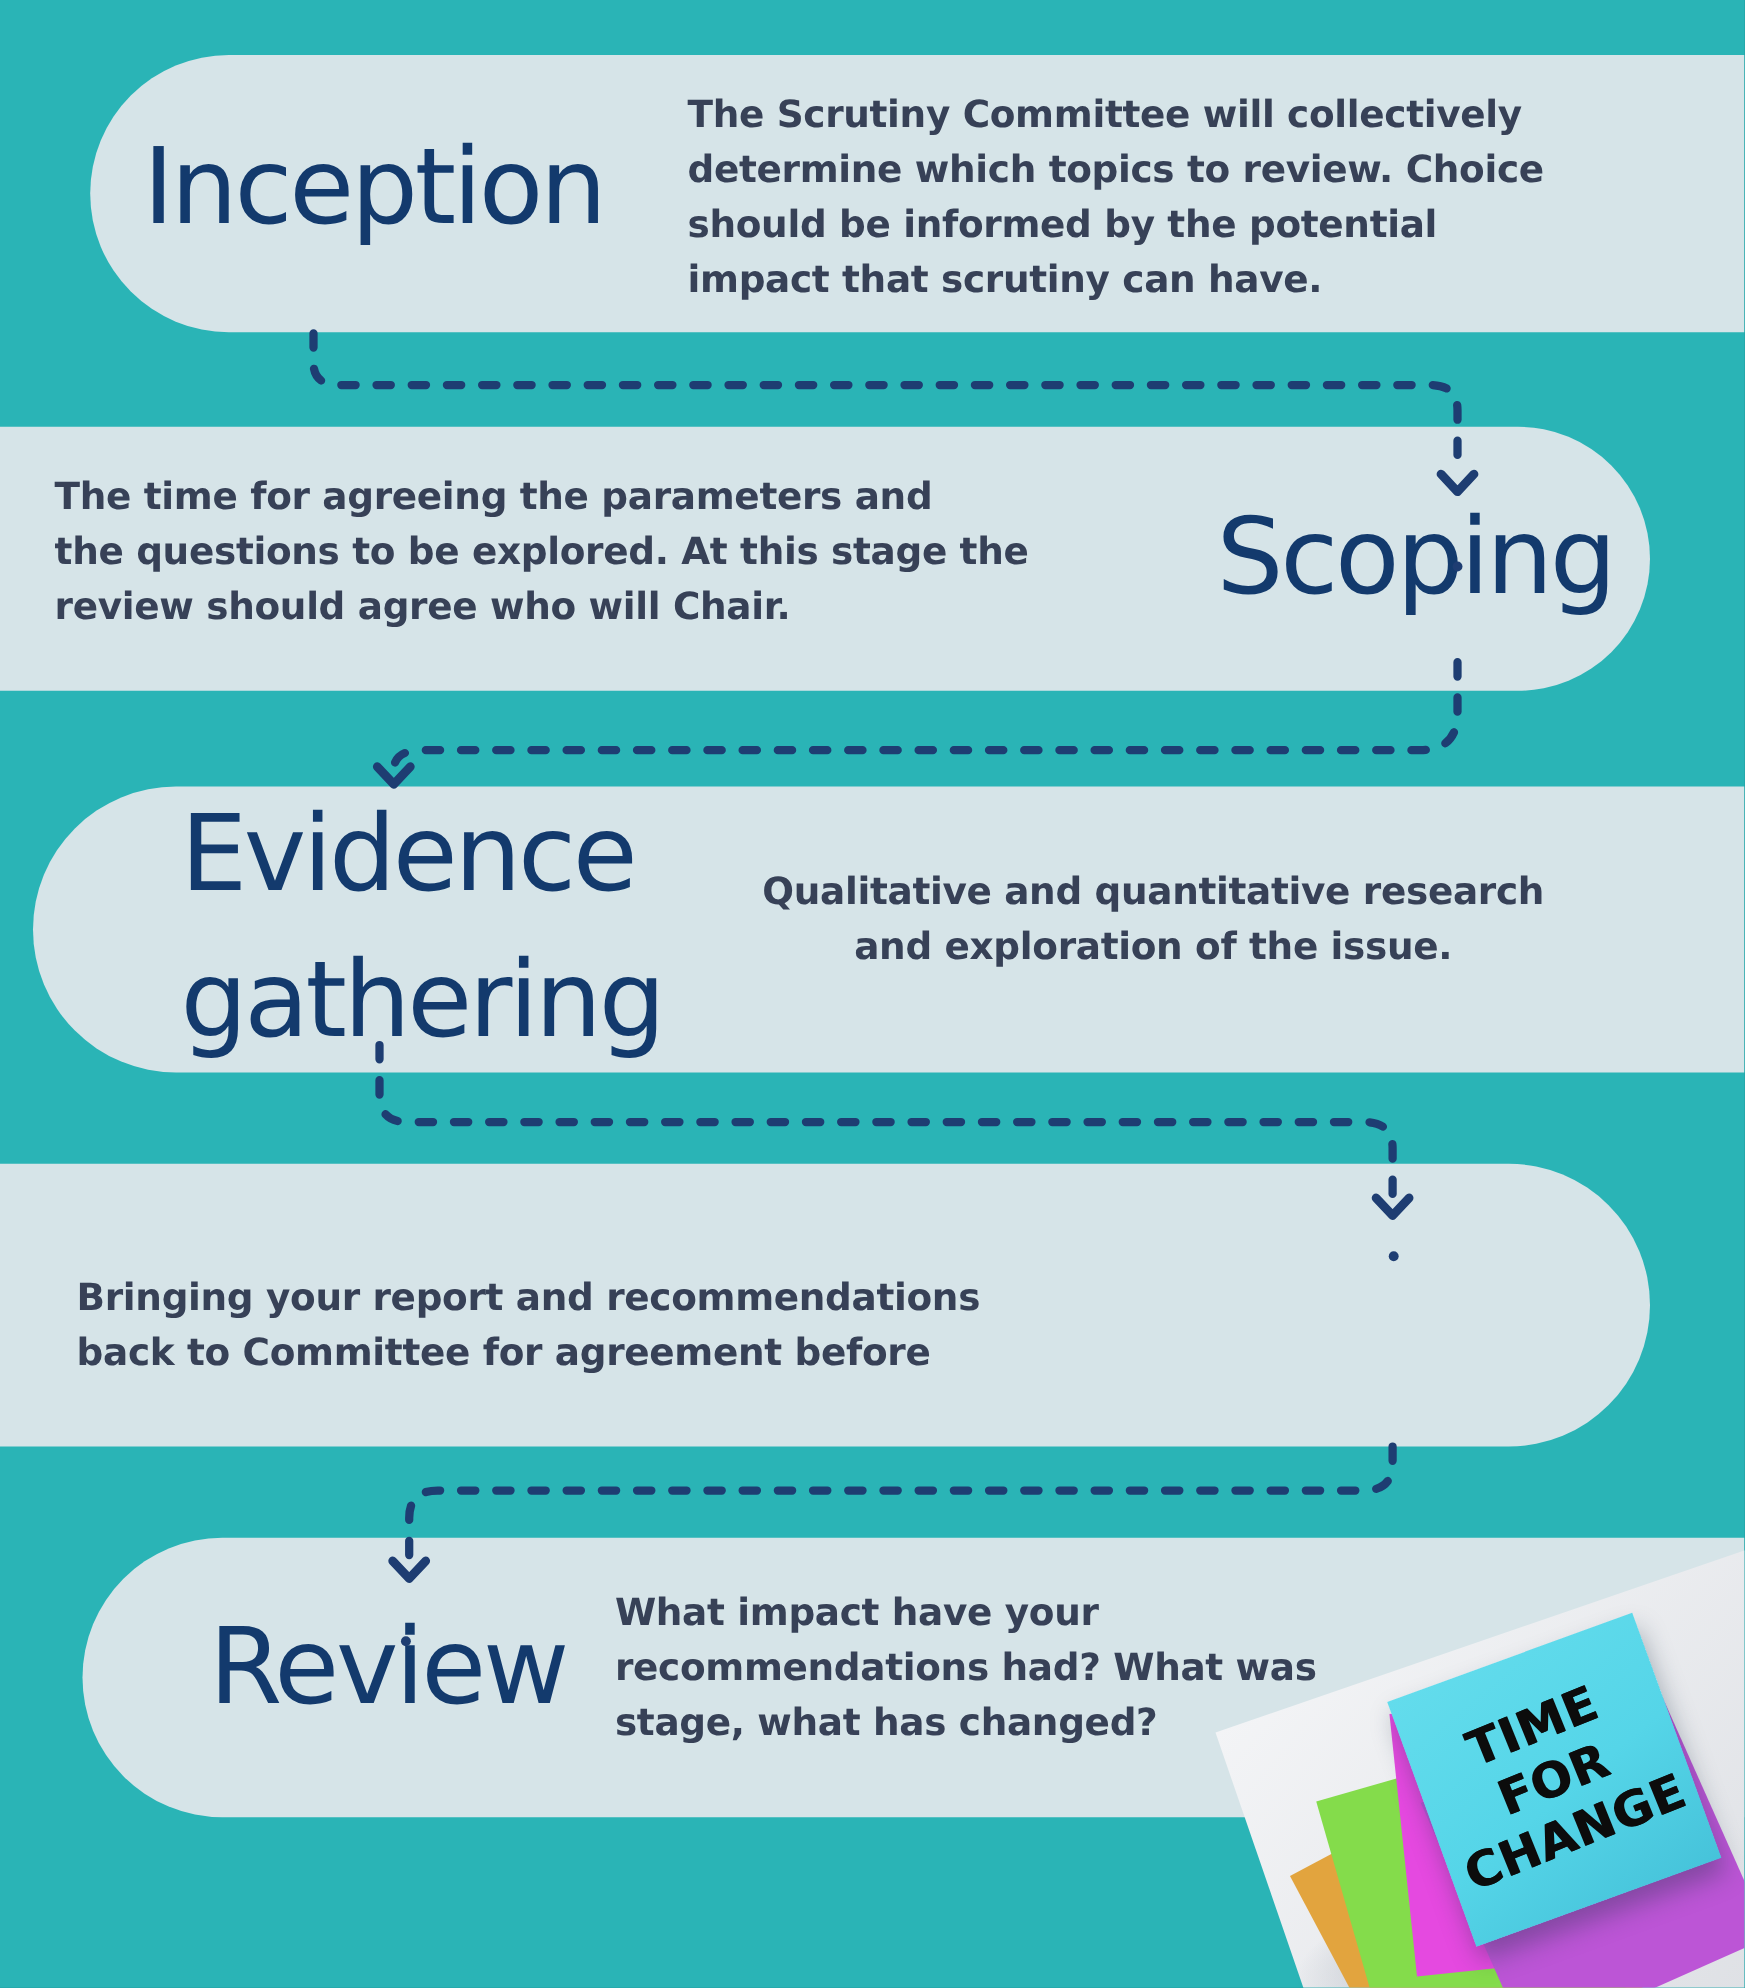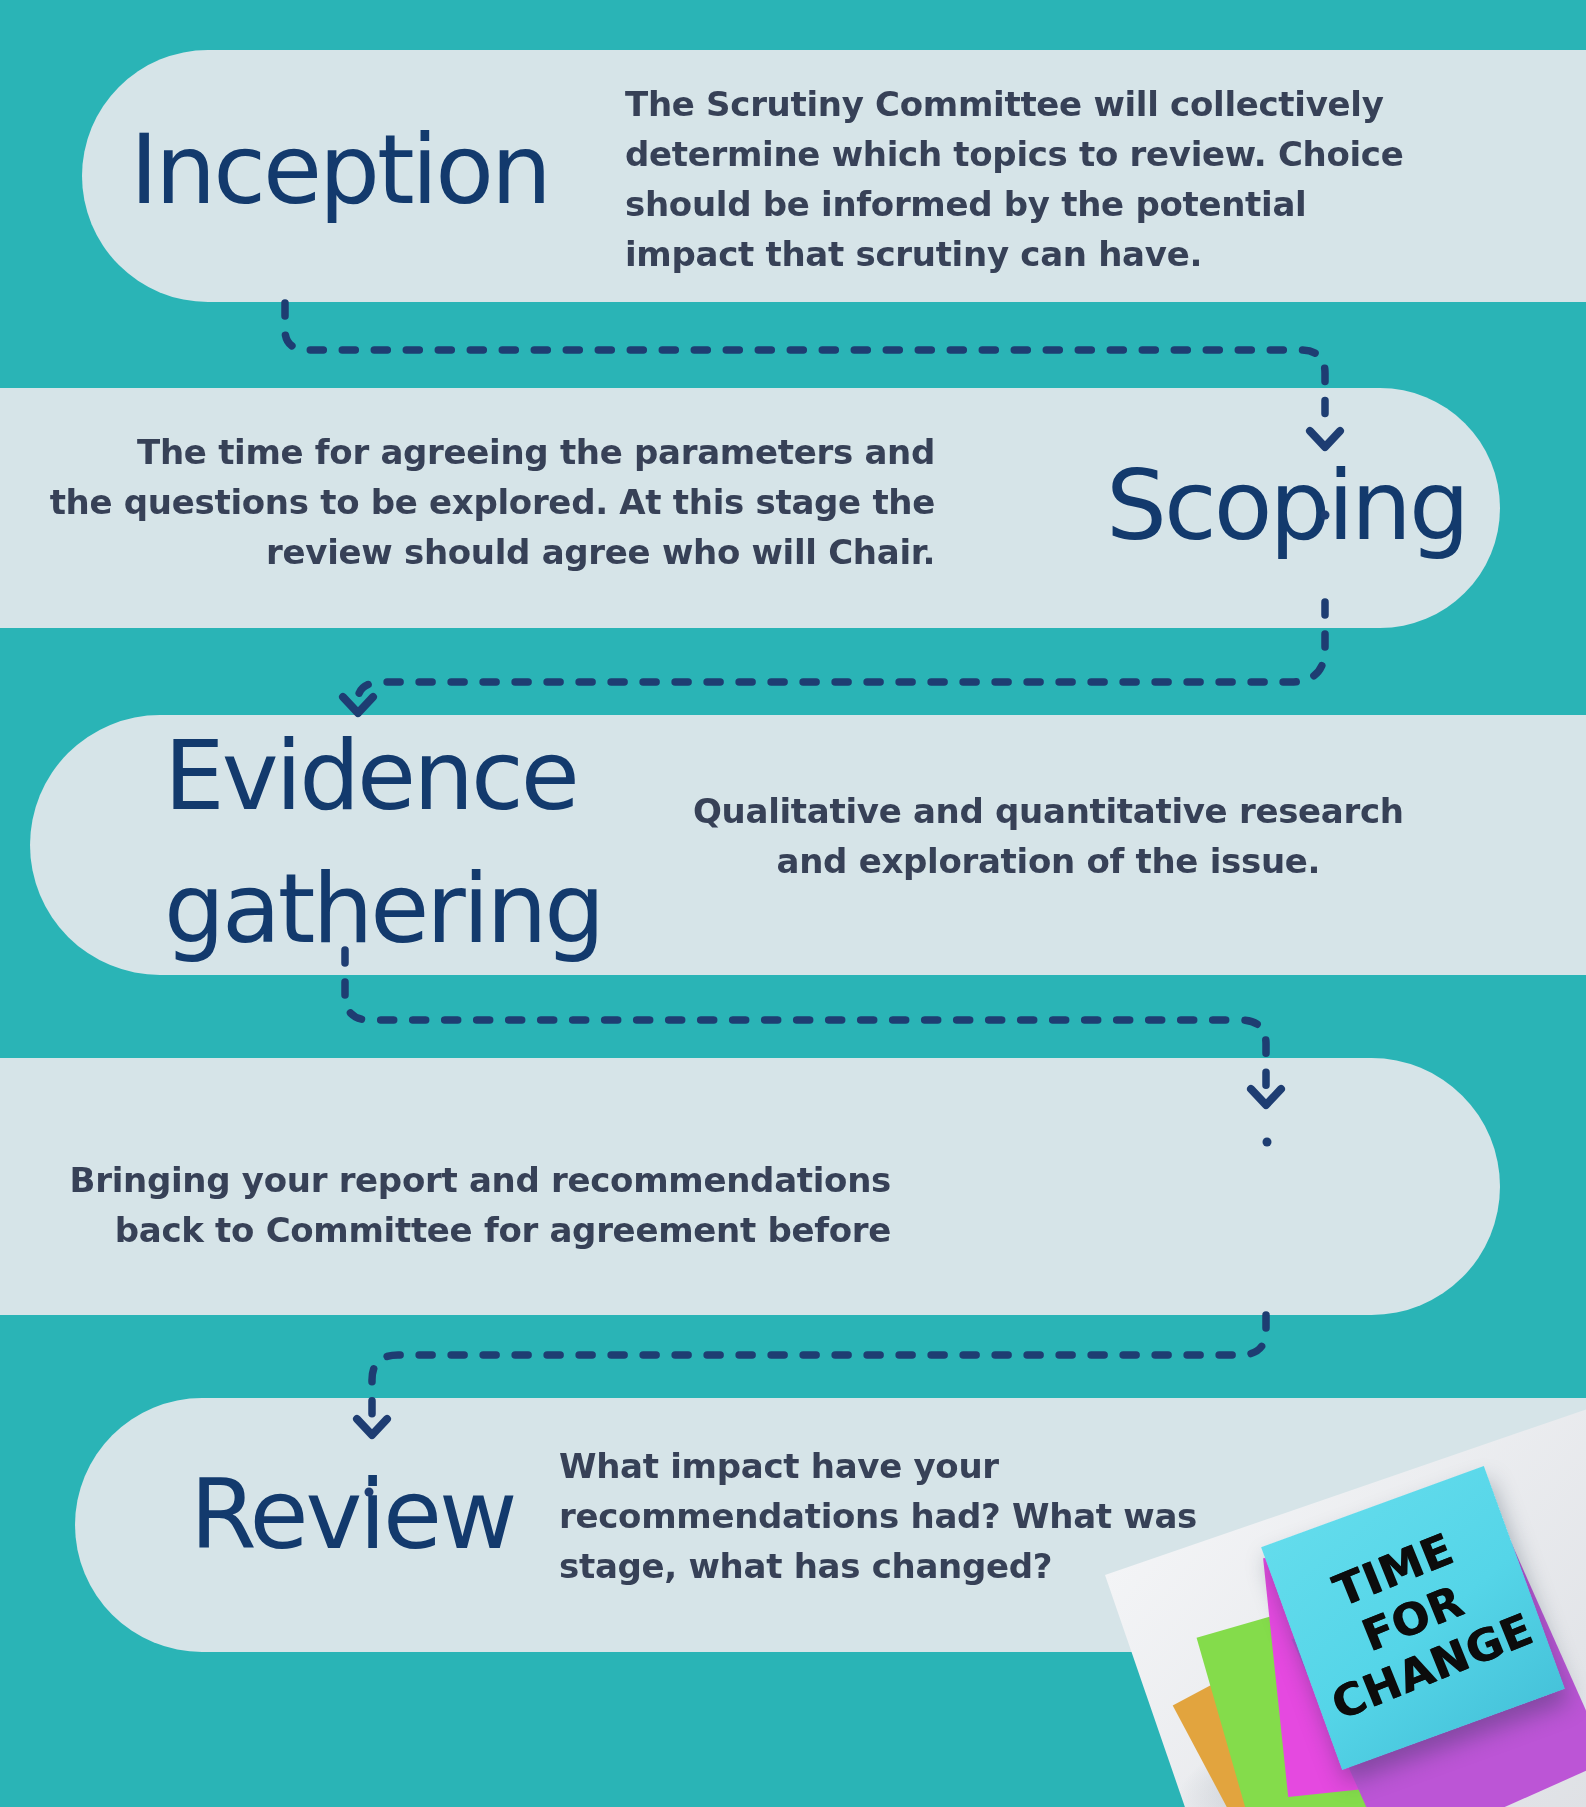--- a/index.html
+++ b/index.html
@@ -21,21 +21,21 @@
     letter-spacing:-3px;line-height:1;white-space:nowrap;
   }
   .t1{left:130px;top:122px;}
   .t2{left:1106px;top:458px;}
   .t3{left:164px;top:710px;width:410px;text-align:center;white-space:normal;line-height:133px;}
   .t4{left:958px;top:1148px;}
   .t5{left:190px;top:1467px;}
   
   .desc{position:absolute;color:#374157;font-size:34px;font-weight:bold;
         line-height:50px;letter-spacing:-0.3px;white-space:nowrap;}
-  .desc.right{text-align:right;}
+  .desc.right{text-align:left;}
   .d1{left:625px;top:79px;}
   .d2{right:651px;top:427px;}
   .d3{left:693px;top:786px;text-align:center;}
   .d4{right:695px;top:1155px;}
   .d5{left:559px;top:1441px;}
   
   #connectors{position:absolute;left:0;top:0;}
   .dash{fill:none;stroke:#1e3d72;stroke-width:7.5;stroke-linecap:round;stroke-dasharray:13 19;}
   .arrowhead{fill:none;stroke:#1e3d72;stroke-width:8;stroke-linecap:round;stroke-linejoin:round;}
   .dot{fill:#1e3d72;}

